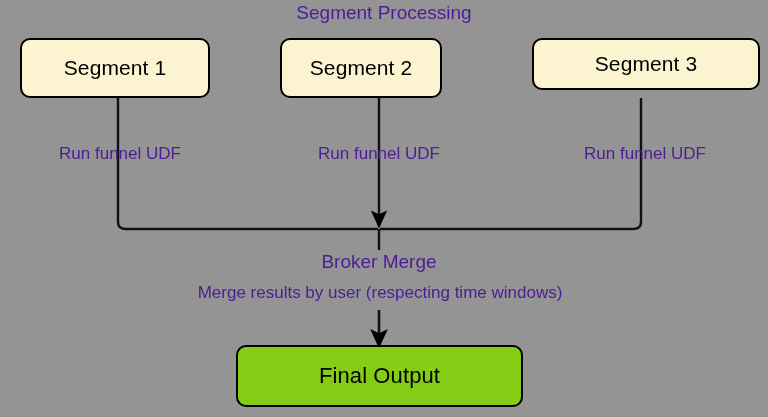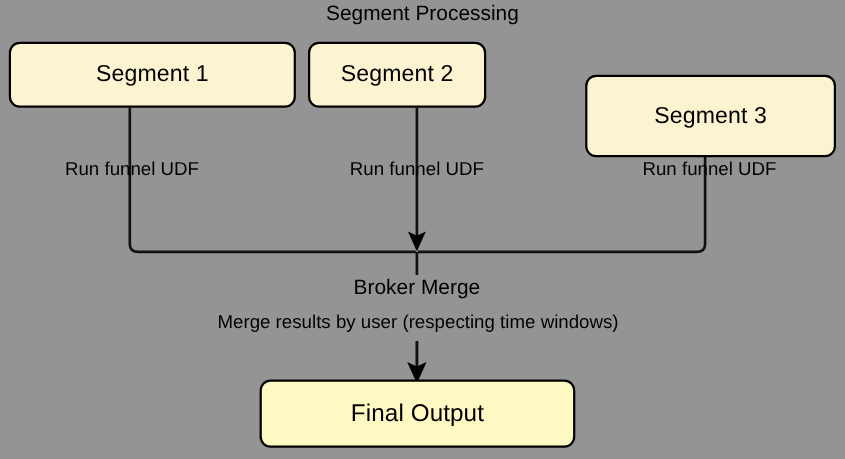--- a/index.html
+++ b/index.html
@@ -34,30 +34,30 @@
     align-items: center;
     justify-content: center;
     font-size: 21px;
     color: #000000;
     letter-spacing: 0.1px;
   }
   .node-segment {
     background: #FCF3D0;
   }
   .node-output {
-    background: #fef9c3;
+    background: #84cc16;
   }
-  #node-seg1 { left: 8px;   top: 38px;  width: 261px; height: 60px; text-align: right; }
+  #node-seg1 { left: 20px;   top: 38px;  width: 190px; height: 60px; text-align: right; }
   #node-seg2 { left: 280px; top: 38px;  width: 162px; height: 60px; }
-  #node-seg3 { left: 532px; top: 38px;  width: 228px; height: 75px; margin-top: 30px; }
+  #node-seg3 { left: 532px; top: 38px;  width: 228px; height: 52px; }
   #node-final { left: 236px; top: 345px; width: 287px; height: 62px; font-size: 22px; }
 
   .lbl {
     position: absolute;
-    color: #000000;
+    color: #4c1d95;
     text-align: center;
     white-space: nowrap;
     font-size: 17px;
   }
   #title {
     left: 0; top: 2px; width: 768px;
     font-size: 19px;
   }
   #edge-label-1a { left: 0px;   top: 144px; width: 240px; }
   #edge-label-1b { left: 0px;   top: 180px; width: 240px; font-size: 16px; }

